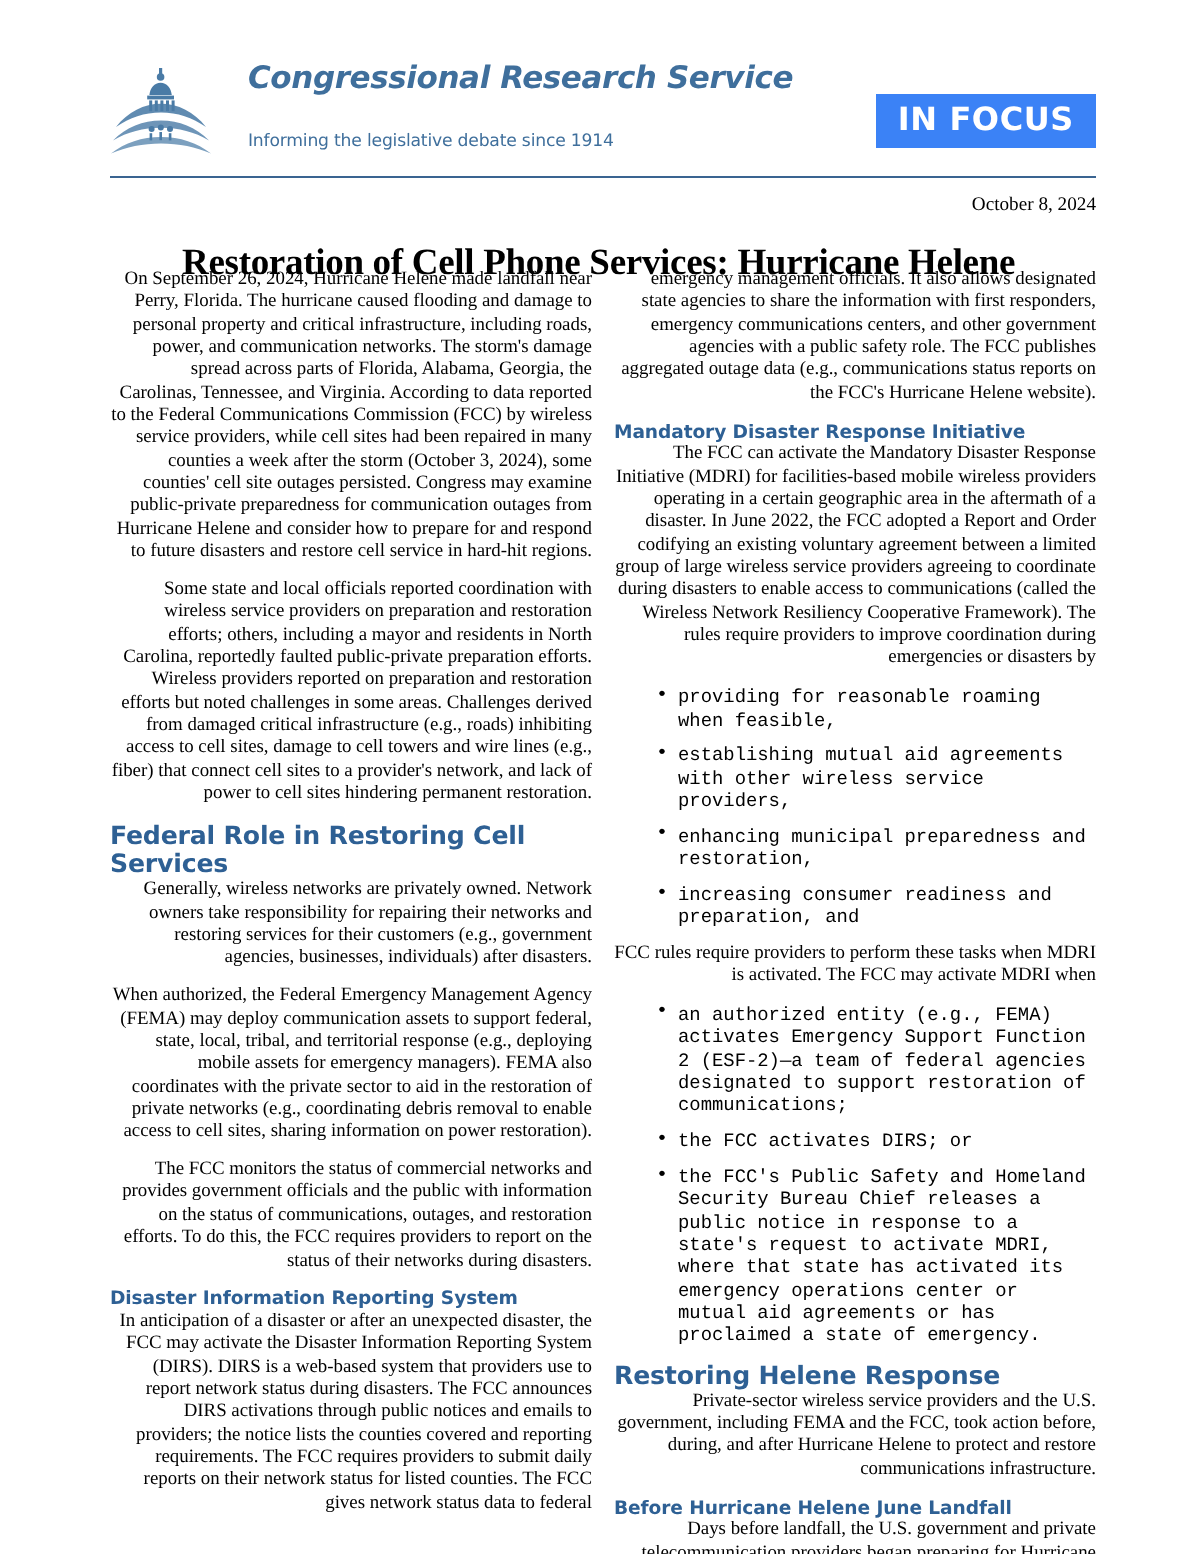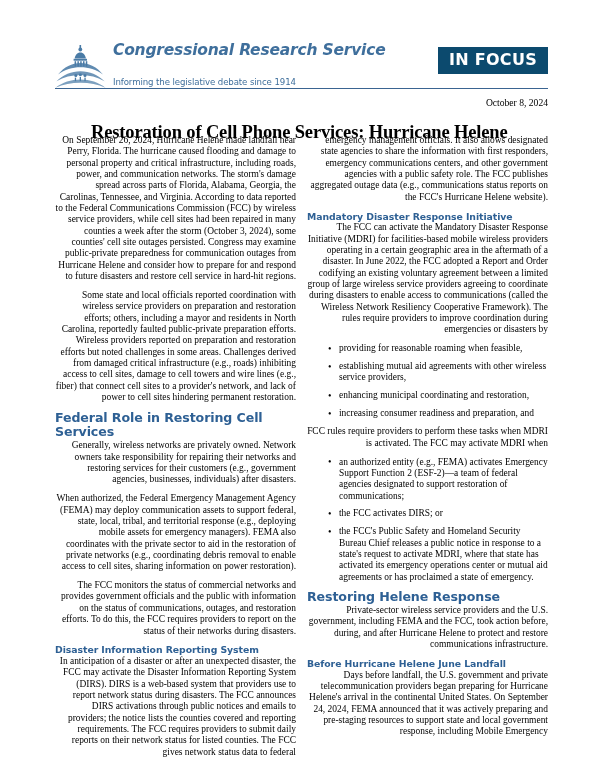--- a/index.html
+++ b/index.html
@@ -26,24 +26,24 @@
   
   .header {
     position: absolute;
     left: 55px;
     top: 33px;
     width: 493px;
     height: 50px;
   }
   .brand {
     position: absolute;
-    left: 0; top: 11px;
+    left: 0; top: 0;
     display: flex;
     align-items: flex-end;
-    gap: 6px;
+    gap: 17px;
   }
   .logo-mark {
     width: 52px;
     height: 46px;
     position: relative;
     flex: 0 0 auto;
   }
   .brand-text {
     position: relative;
     top: -2px;
@@ -64,21 +64,21 @@
     color: #3f6f9c;
     letter-spacing: -0.1px;
     line-height: 1.3;
     margin-top: 19px;
     white-space: nowrap;
   }
   .infocus-badge {
     position: absolute;
     right: 0;
     top: 14px;
-    background: #0c4a6e;
+    background: #3b82f6;
     color: #ffffff;
     font-family: "DejaVu Sans", sans-serif;
     font-weight: bold;
     font-size: 16px;
     letter-spacing: 0.3px;
     padding: 4px 11px 5px 11px;
     line-height: 1.1;
   }
   .header-rule {
     position: absolute;
@@ -152,21 +152,21 @@
     color: #2e6094;
     line-height: 1.2;
   }
   ul.bullets {
     margin: 5px 0 7px 0;
     padding: 0 0 0 21px;
     list-style: none;
   }
   ul.bullets li {
     position: relative;
-    font-family: Liberation Serif, serif;
+    font-family: Liberation Mono, monospace;
     font-size: 9.45px;
     line-height: 11.35px;
     margin-bottom: 6.5px;
     padding-left: 11px;
     color: #000;
   }
   ul.bullets li:last-child { margin-bottom: 0; }
   ul.bullets li::before {
     content: "\2022";
     position: absolute;
@@ -248,21 +248,21 @@
 
     <div class="col">
       <p class="body">emergency management officials. It also allows designated state agencies to share the information with first responders, emergency communications centers, and other government agencies with a public safety role. The FCC publishes aggregated outage data (e.g., communications status reports on the FCC's Hurricane Helene website).</p>
 
       <h3 class="subsec">Mandatory Disaster Response Initiative</h3>
       <p class="body">The FCC can activate the Mandatory Disaster Response Initiative (MDRI) for facilities-based mobile wireless providers operating in a certain geographic area in the aftermath of a disaster. In June 2022, the FCC adopted a Report and Order codifying an existing voluntary agreement between a limited group of large wireless service providers agreeing to coordinate during disasters to enable access to communications (called the Wireless Network Resiliency Cooperative Framework). The rules require providers to improve coordination during emergencies or disasters by</p>
 
       <ul class="bullets">
         <li>providing for reasonable roaming when feasible,</li>
         <li>establishing mutual aid agreements with other wireless service providers,</li>
-        <li>enhancing municipal coordinating and restoration,</li>
+        <li>enhancing municipal preparedness and restoration,</li>
         <li>increasing consumer readiness and preparation, and</li>
       </ul>
 
       <p class="body">FCC rules require providers to perform these tasks when MDRI is activated. The FCC may activate MDRI when</p>
 
       <ul class="bullets">
         <li>an authorized entity (e.g., FEMA) activates Emergency Support Function 2 (ESF-2)—a team of federal agencies designated to support restoration of communications;</li>
         <li>the FCC activates DIRS; or</li>
         <li>the FCC's Public Safety and Homeland Security Bureau Chief releases a public notice in response to a state's request to activate MDRI, where that state has activated its emergency operations center or mutual aid agreements or has proclaimed a state of emergency.</li>
       </ul>

